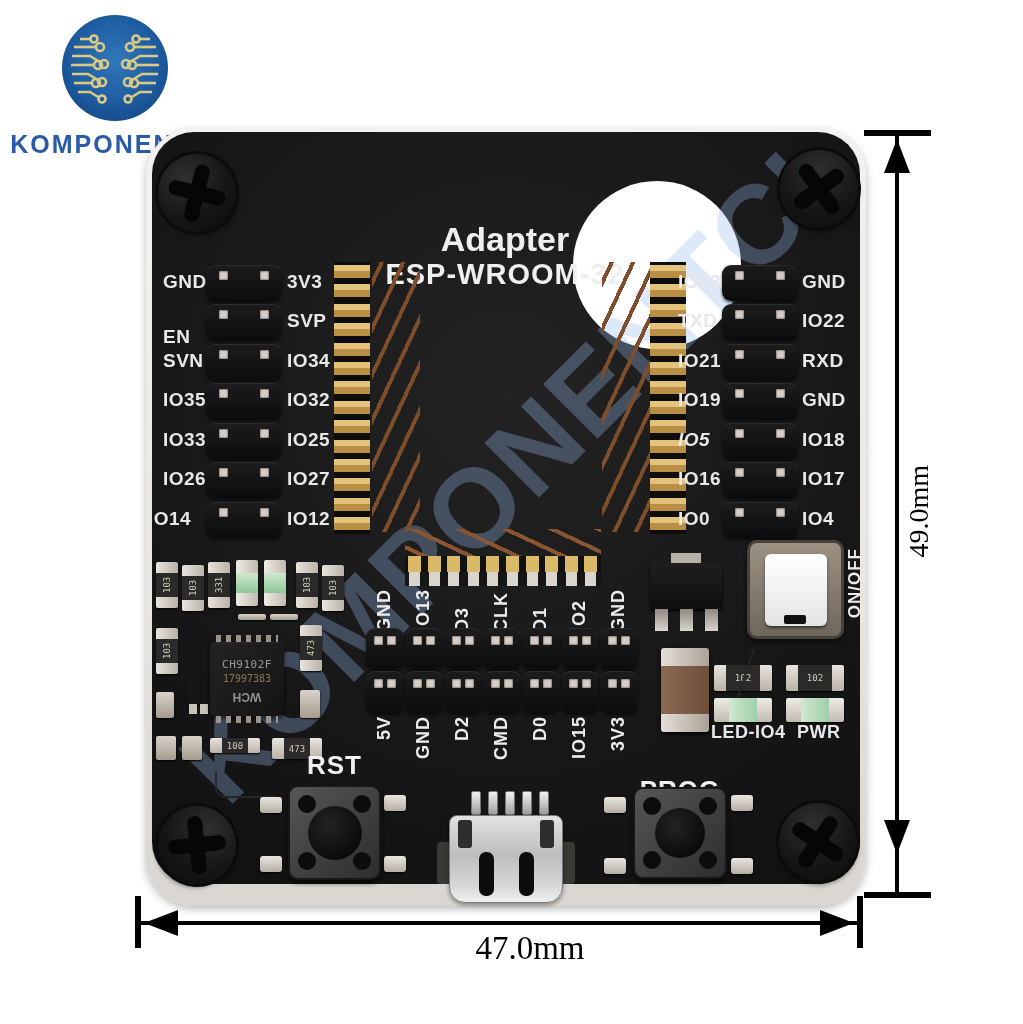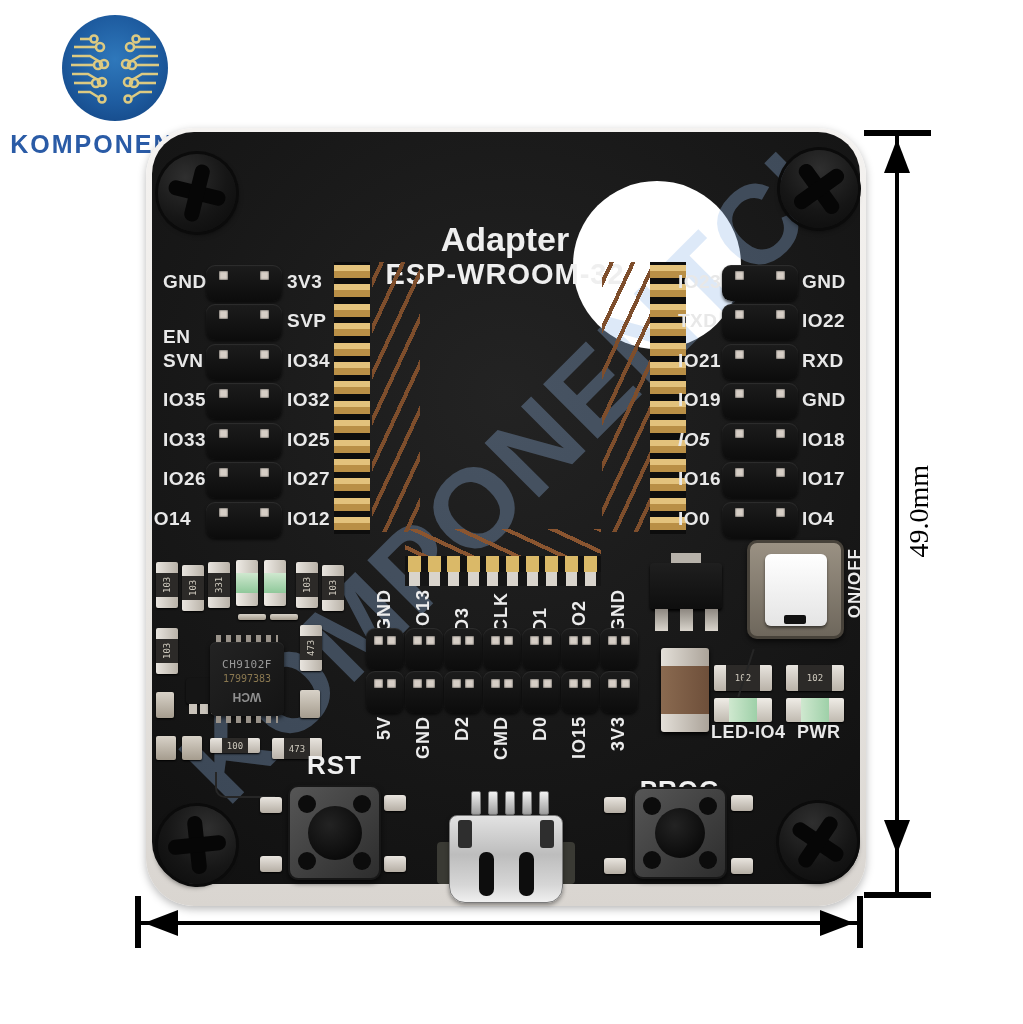--- a/index.html
+++ b/index.html
@@ -459,14 +459,15 @@
   <div class="arr up" style="left:884px;top:139px;"></div>
   <div class="arr down" style="left:884px;top:820px;"></div>
   <div class="dim-line" style="left:864px;top:892px;width:67px;height:6px;"></div>
   <div class="dim-label-v" style="left:903px;top:465px;">49.0mm</div>
 
   <div class="dim-line" style="left:135px;top:896px;width:6px;height:52px;"></div>
   <div class="dim-line" style="left:141px;top:921px;width:716px;height:4px;"></div>
   <div class="arr left" style="left:144px;top:910px;"></div>
   <div class="arr right" style="left:820px;top:910px;"></div>
   <div class="dim-line" style="left:857px;top:896px;width:6px;height:52px;"></div>
+  <div class="dim-label-h" style="left:470px;top:930px;width:120px;text-align:center;">47.0mm</div>
 
 </div>
 
 </body></html>

